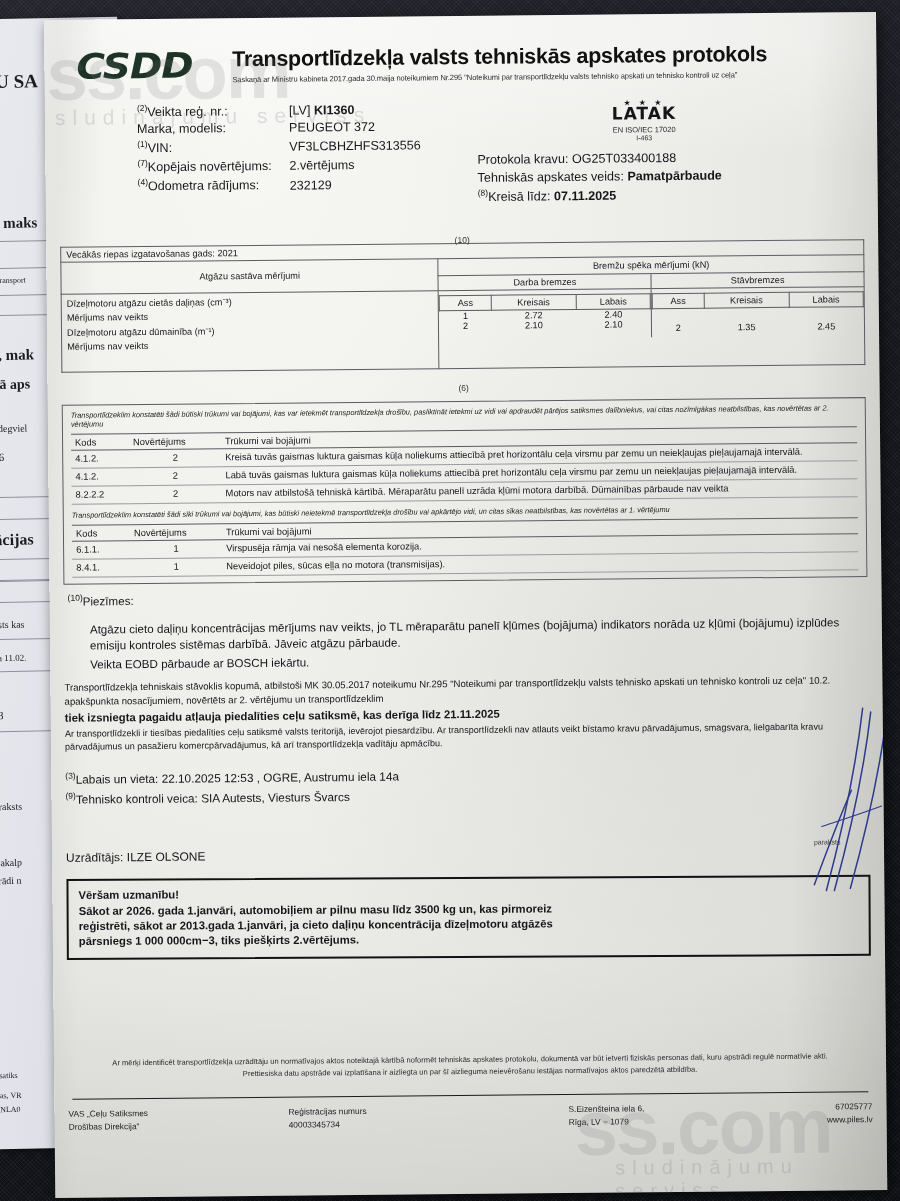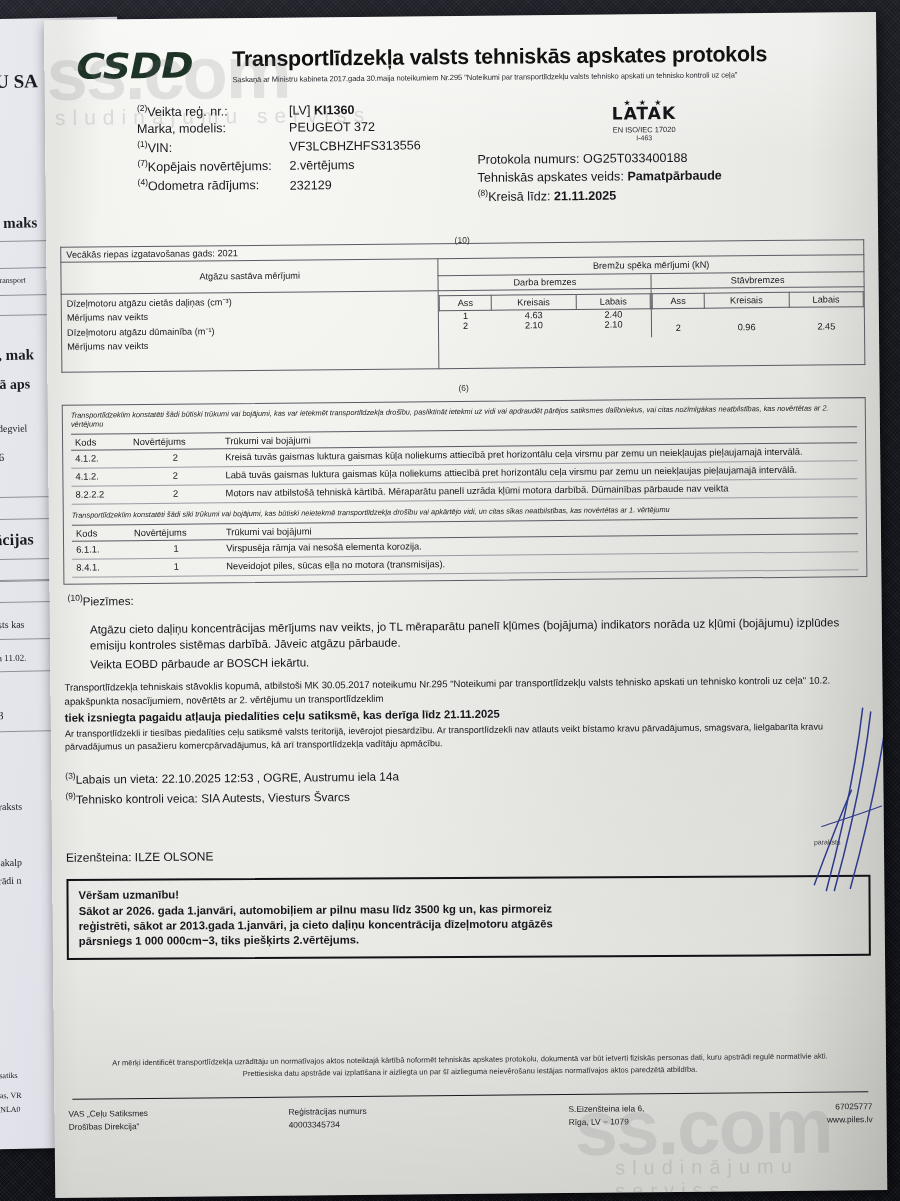--- a/index.html
+++ b/index.html
@@ -273,30 +273,30 @@
 
       <div class="right-col">
         <div class="lat-mark">
           <div class="lat-stars">★ ★ ★</div>
           <div class="lat-logo">LATAK</div>
           <div class="lat-sub">EN ISO/IEC 17020</div>
           <div class="lat-sub2">I-463</div>
         </div>
         <div class="prot">
           <div>
-            <span>Protokola numurs:</span>
+            <span>Protokola kravu:</span>
             <span>OG25T033400188</span>
           </div>
           <div>
             <span>Tehniskās apskates veids:</span>
             <b class="strong">Pamatpārbaude</b>
           </div>
           <div>
             <span class="sup">(8)</span><span>Kreisā līdz:</span>
-            <b class="strong">21.11.2025</b>
+            <b class="strong">07.11.2025</b>
           </div>
         </div>
       </div>
     </div>
 
     <div style="margin-top:40px;">
       <div class="sec-mark">(10)</div>
       <table class="meas">
         <tbody>
             <tr class="tyre-row">
@@ -333,21 +333,21 @@
                 <td style="width:50%; border:none; border-right:1px solid #5b5b63; vertical-align:top; padding:4px 0;">
                   <table class="bnums" style="width:100%; border-collapse:collapse;">
                     <tbody>
                             <tr>
                       <th style="font-weight:400; text-align:center;">Ass</th>
                       <th style="font-weight:400; text-align:center;">Kreisais</th>
                       <th style="font-weight:400; text-align:center;">Labais</th>
                     </tr>
                     <tr>
                       <td>1</td>
-                      <td>4.63</td>
+                      <td>2.72</td>
                       <td>2.40</td>
                     </tr>
                     <tr>
                       <td>2</td>
                       <td>2.10</td>
                       <td>2.10</td>
                     </tr>
                   </tbody>
                         </table>
                 </td>
@@ -360,21 +360,21 @@
                       <th style="font-weight:400; text-align:center;">Kreisais</th>
                       <th style="font-weight:400; text-align:center;">Labais</th>
                     </tr>
                     <tr>
                               <td style="height:15px;"></td>
                               <td></td>
                               <td></td>
                             </tr>
                     <tr>
                       <td>2</td>
-                      <td>0.96</td>
+                      <td>1.35</td>
                       <td>2.45</td>
                     </tr>
                   </tbody>
                         </table>
                 </td>
               </tr>
             </tbody>
                 </table>
           </td>
         </tr>
@@ -454,21 +454,21 @@
           <span>22.10.2025 12:53 , OGRE, Austrumu iela 14a</span>
         </div>
         <div>
           <span class="sup">(9)</span><span>Tehnisko kontroli veica:</span>
           <span>SIA Autests, Viesturs Švarcs</span>
         </div>
       </div>
     </div>
 
     <div class="uzr">
-      <span>Eizenšteina:</span>
+      <span>Uzrādītājs:</span>
       <span>ILZE OLSONE</span>
     </div>
 
     <div class="warn">
       <div class="w1">Vēršam uzmanību!</div>
       <div>Sākot ar 2026. gada 1.janvāri, automobiļiem ar pilnu masu līdz 3500 kg un, kas pirmoreiz</div>
       <div>reģistrēti, sākot ar 2013.gada 1.janvāri, ja cieto daļiņu koncentrācija dīzeļmotoru atgāzēs</div>
       <div>pārsniegs 1 000 000cm−3, tiks piešķirts 2.vērtējums.</div>
     </div>
 

